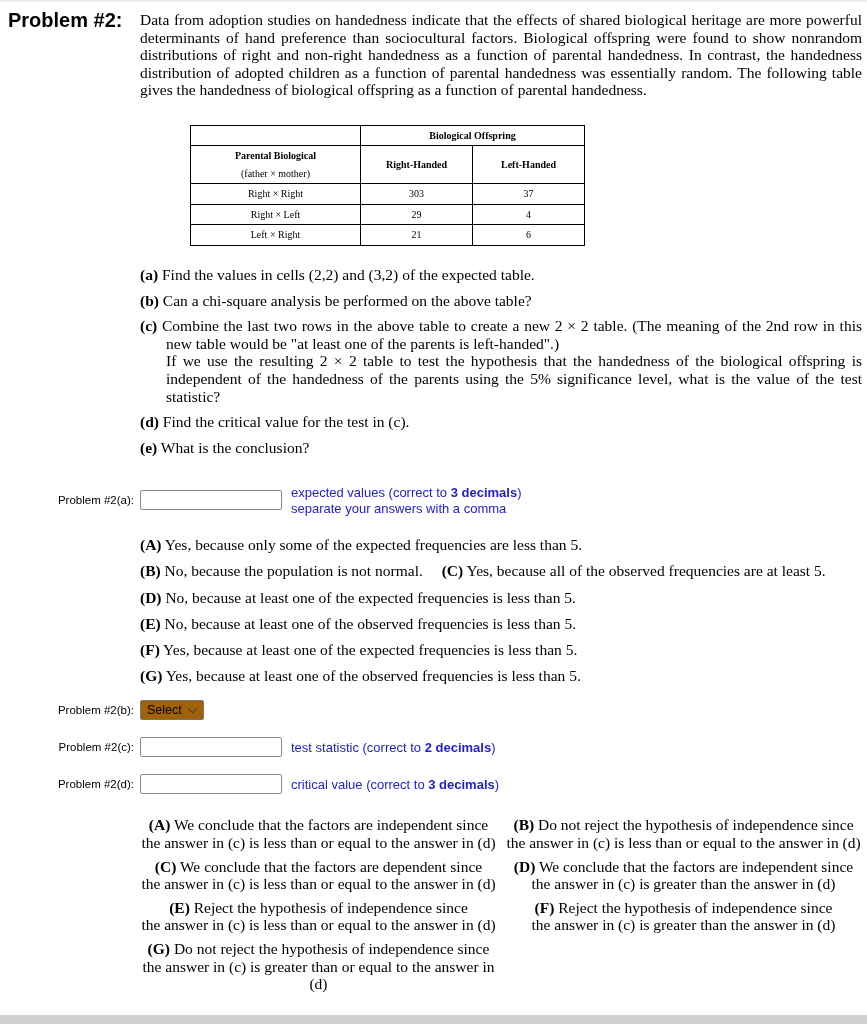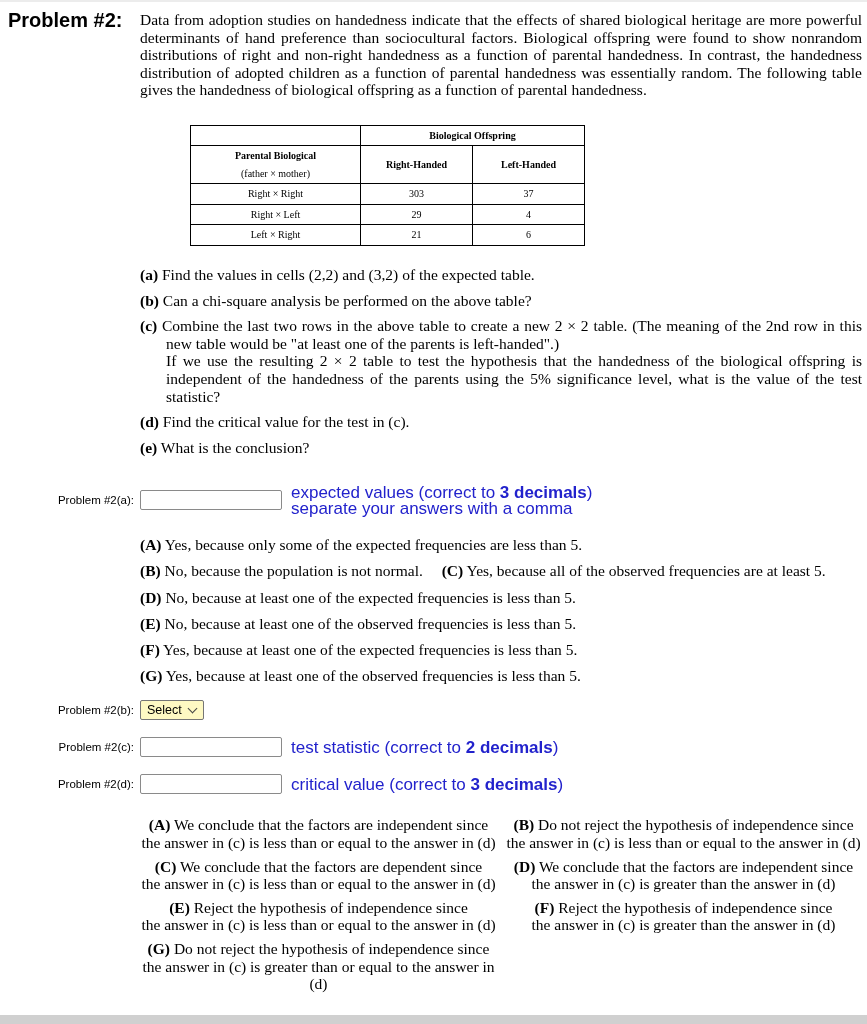--- a/index.html
+++ b/index.html
@@ -65,27 +65,27 @@
     font-size: 11.5px; line-height: 20px;
   }
   .answer-input {
     margin-left: 6px; width: 142px; height: 20px;
     border: 1px solid #8a8a8a; border-radius: 2px;
     background: #fff; font-size: 13px; padding: 0 4px;
   }
   .hint {
     margin-left: 9px;
     font-family: "Liberation Sans", "DejaVu Sans", sans-serif;
-    font-size: 17px; color: #2222cc; line-height: 15.5px;
+    font-size: 13px; color: #2222cc; line-height: 15.5px;
     padding-top: 1px;
   }
   .select-box {
     display: inline-flex; align-items: center;
     margin-left: 6px; height: 20px; padding: 0 6px;
-    border: 1px solid #767676; border-radius: 2px; background: #fef9c3;
+    border: 1px solid #767676; border-radius: 2px; background: #a16207;
     font-family: "Liberation Sans", "DejaVu Sans", sans-serif;
     font-size: 12.5px; cursor: default;
   }
   .chev {
     display: inline-block; width: 7px; height: 7px;
     border-right: 1.6px solid #444; border-bottom: 1.6px solid #444;
     transform: rotate(45deg); margin: -3px 1px 0 7px;
   }
 
   

